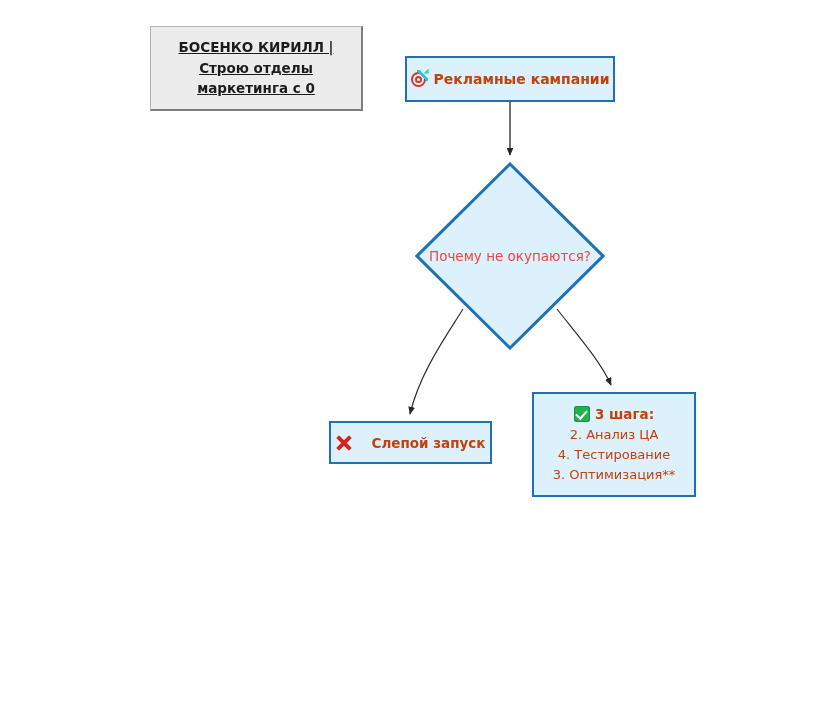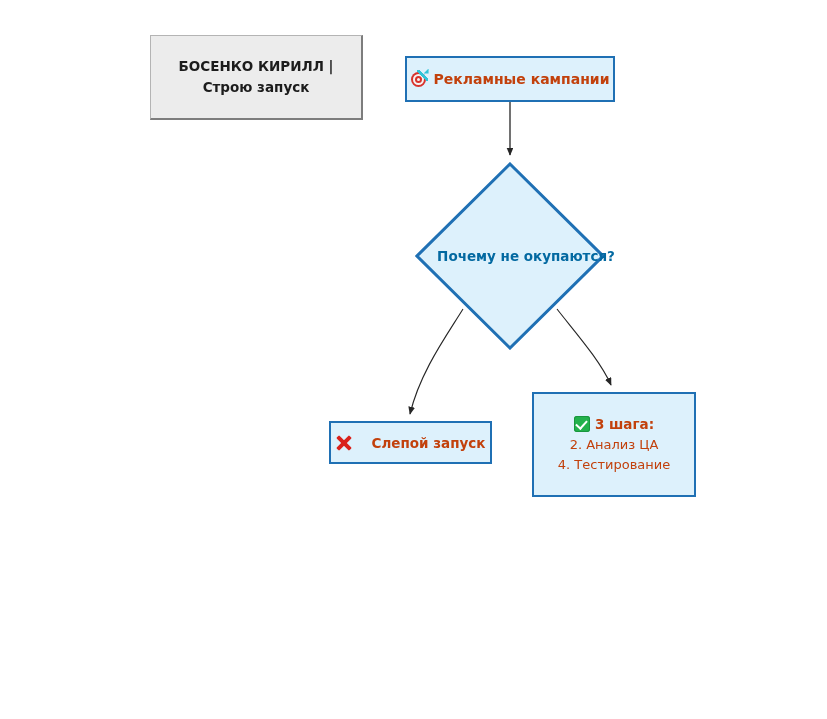--- a/index.html
+++ b/index.html
@@ -27,38 +27,39 @@
     top: 0;
     width: 827px;
     height: 719px;
     pointer-events: none;
   }
 
   
   .watermark-card {
     position: absolute;
     left: 150px;
-    top: 35px;
+    top: 26px;
     width: 213px;
     height: 85px;
     background: #ececec;
     border-top: 1px solid #b4b4b4;
     border-left: 1px solid #b4b4b4;
     border-right: 2px solid #7d7d7d;
     border-bottom: 2px solid #7d7d7d;
     box-sizing: border-box;
     display: flex;
     flex-direction: column;
     align-items: center;
     justify-content: center;
     text-align: center;
     font-size: 13.5px;
     font-weight: 700;
     line-height: 1.55;
     color: #1c1c1c;
+    text-decoration: underline;
   }
   .watermark-card .wm-line { display: block; white-space: pre; }
 
   
   .node {
     position: absolute;
     box-sizing: border-box;
     background: #ddf1fc;
     border: 2px solid #1f70b4;
     display: flex;
@@ -133,30 +134,30 @@
     height: 188px;
   }
   #node-decision .diamond-shape {
     position: absolute;
     inset: 0;
     width: 100%;
     height: 100%;
   }
   #node-decision .diamond-label {
     position: absolute;
-    left: 16px;
+    left: 0;
     top: 0;
     width: 100%;
     height: 100%;
     display: flex;
     align-items: center;
     justify-content: center;
     font-size: 13.5px;
-    font-weight: 700;
-    color: #0369a1;
+    font-weight: 400;
+    color: #ef4444;
     white-space: nowrap;
   }
 
   
   .emoji {
     display: inline-block;
     position: relative;
     flex: none;
   }
 
@@ -242,21 +243,22 @@
 
     <path d="M510,102 L510,155" fill="none" stroke="#262626" stroke-width="1.3" marker-end="url(#arrowhead)"></path>
 
     <path d="M463,309 C447,335 420,372 410,414" fill="none" stroke="#262626" stroke-width="1.1" marker-end="url(#arrowhead)"></path>
 
     <path d="M557,309 C574,331 600,360 611,385" fill="none" stroke="#262626" stroke-width="1.1" marker-end="url(#arrowhead)"></path>
   </svg>
 
   <div class="watermark-card">
     <span class="wm-line">БОСЕНКО КИРИЛЛ |</span>
-    <span class="wm-line">Строю запуск</span>
+    <span class="wm-line">Строю отделы</span>
+    <span class="wm-line">маркетинга с 0</span>
   </div>
 
   <div class="node" id="node-campaigns">
     <div class="node-row">
       <span class="emoji emoji-target">
         <span class="ring r1"></span>
         <span class="ring r2"></span>
         <span class="ring r3"></span>
         <span class="ring r4"></span>
         <span class="dart"></span>
@@ -285,15 +287,16 @@
 
   <div class="node" id="node-steps">
     <div class="steps-head">
       <span class="emoji emoji-check">
         <i></i>
       </span>
       <span>3 шага:</span>
     </div>
     <div class="step-line">2. Анализ ЦА</div>
     <div class="step-line">4. Тестирование</div>
+    <div class="step-line">3. Оптимизация**</div>
   </div>
 
 </div>
 
 </body></html>

